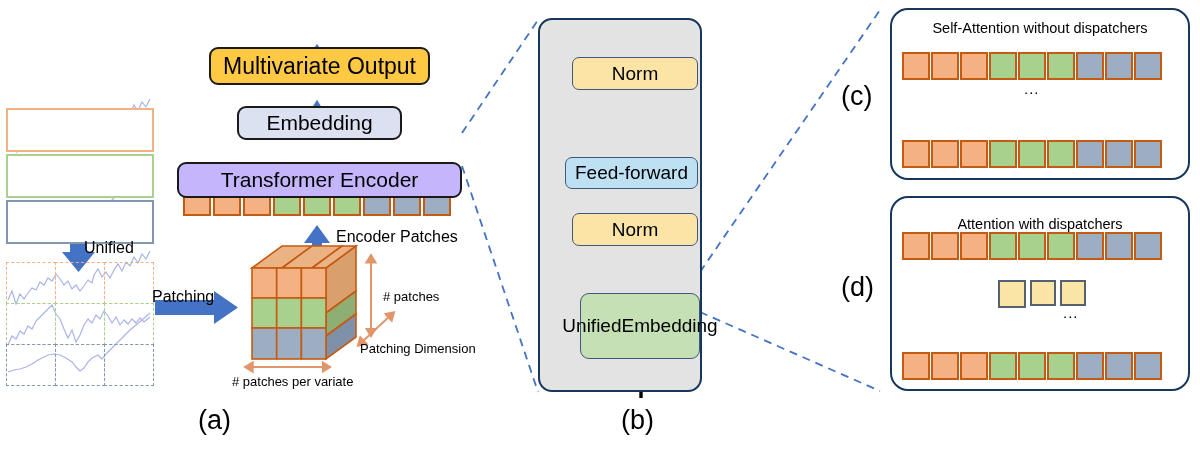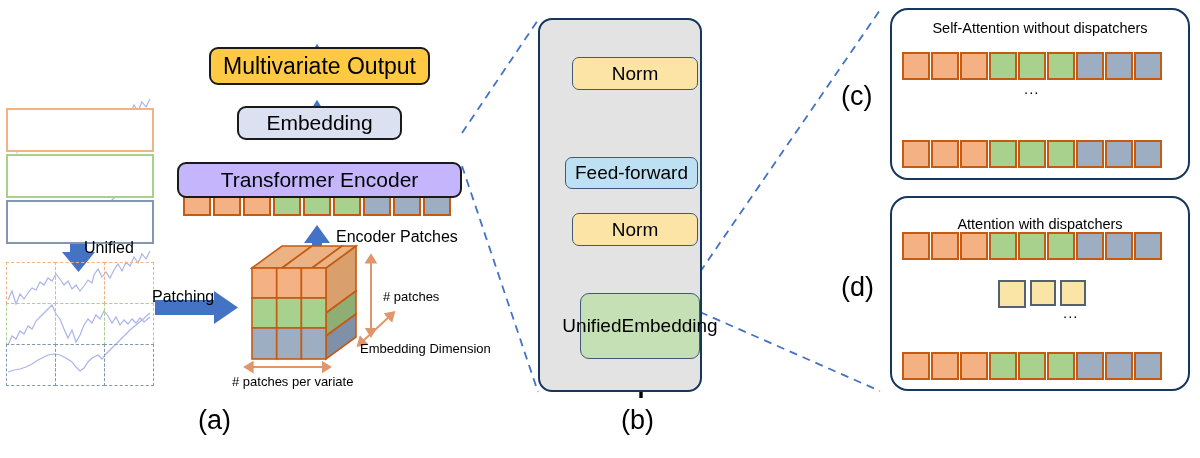--- a/index.html
+++ b/index.html
@@ -260,21 +260,21 @@
   <div class="abs p-g" style="left:104px;top:303px;width:50px;height:42px;"></div>
   <div class="abs p-b" style="left:6px;top:344px;width:50px;height:42px;"></div>
   <div class="abs p-b" style="left:55px;top:344px;width:50px;height:42px;"></div>
   <div class="abs p-b" style="left:104px;top:344px;width:50px;height:42px;"></div>
 
   <div class="capt capt-lg" style="left:84px;top:239px;">Unified</div>
   <div class="capt capt-lg" style="left:152px;top:288px;">Patching</div>
   <div class="capt capt-lg" style="left:336px;top:228px;">Encoder Patches</div>
 
   <div class="capt" style="left:383px;top:289px;"># patches</div>
-  <div class="capt" style="left:360px;top:341px;">Embedding Dimension</div>
+  <div class="capt" style="left:360px;top:341px;">Patching Dimension</div>
   <div class="capt" style="left:232px;top:374px;"># patches per variate</div>
 
   <div class="abs tok tok-o" style="left:183px;top:188px;width:28px;height:28px;"></div>
   <div class="abs tok tok-o" style="left:213px;top:188px;width:28px;height:28px;"></div>
   <div class="abs tok tok-o" style="left:243px;top:188px;width:28px;height:28px;"></div>
   <div class="abs tok tok-g" style="left:273px;top:188px;width:28px;height:28px;"></div>
   <div class="abs tok tok-g" style="left:303px;top:188px;width:28px;height:28px;"></div>
   <div class="abs tok tok-g" style="left:333px;top:188px;width:28px;height:28px;"></div>
   <div class="abs tok tok-b" style="left:363px;top:188px;width:28px;height:28px;"></div>
   <div class="abs tok tok-b" style="left:393px;top:188px;width:28px;height:28px;"></div>

